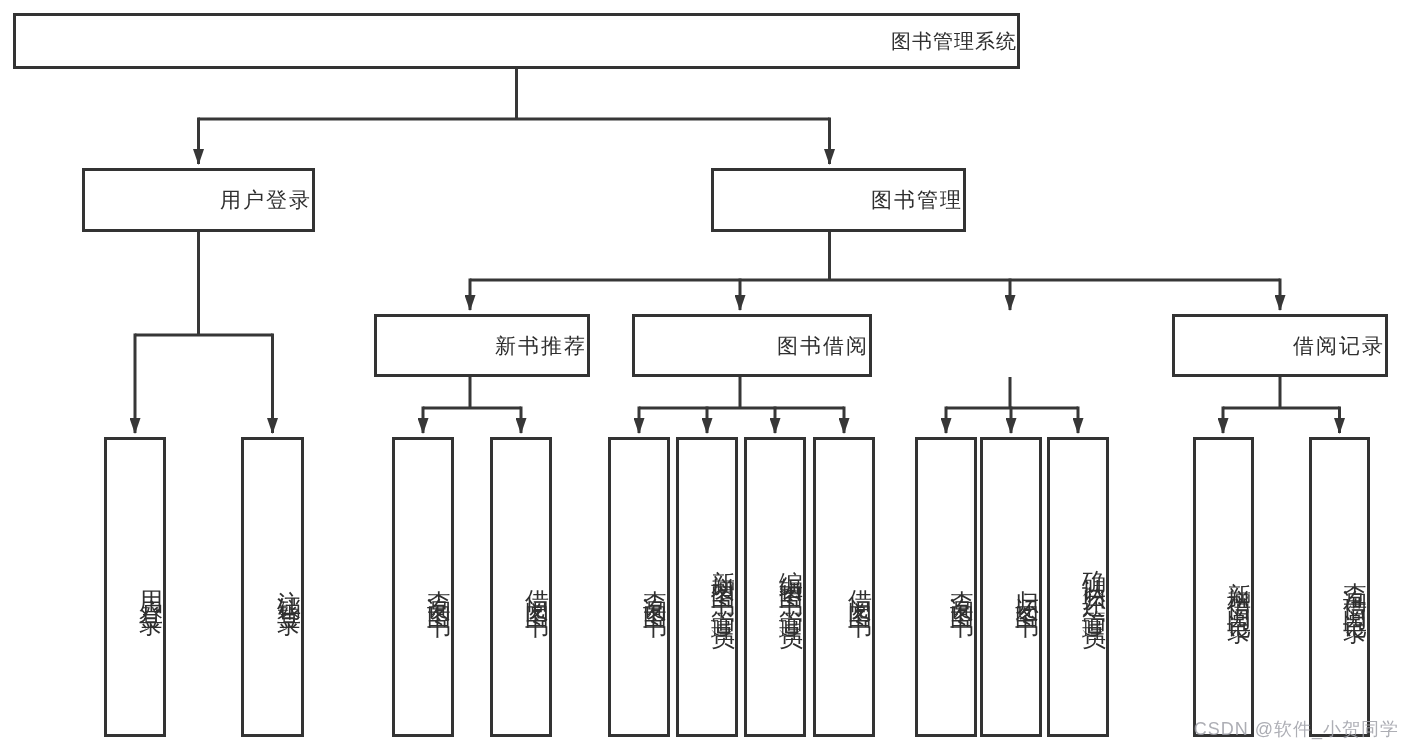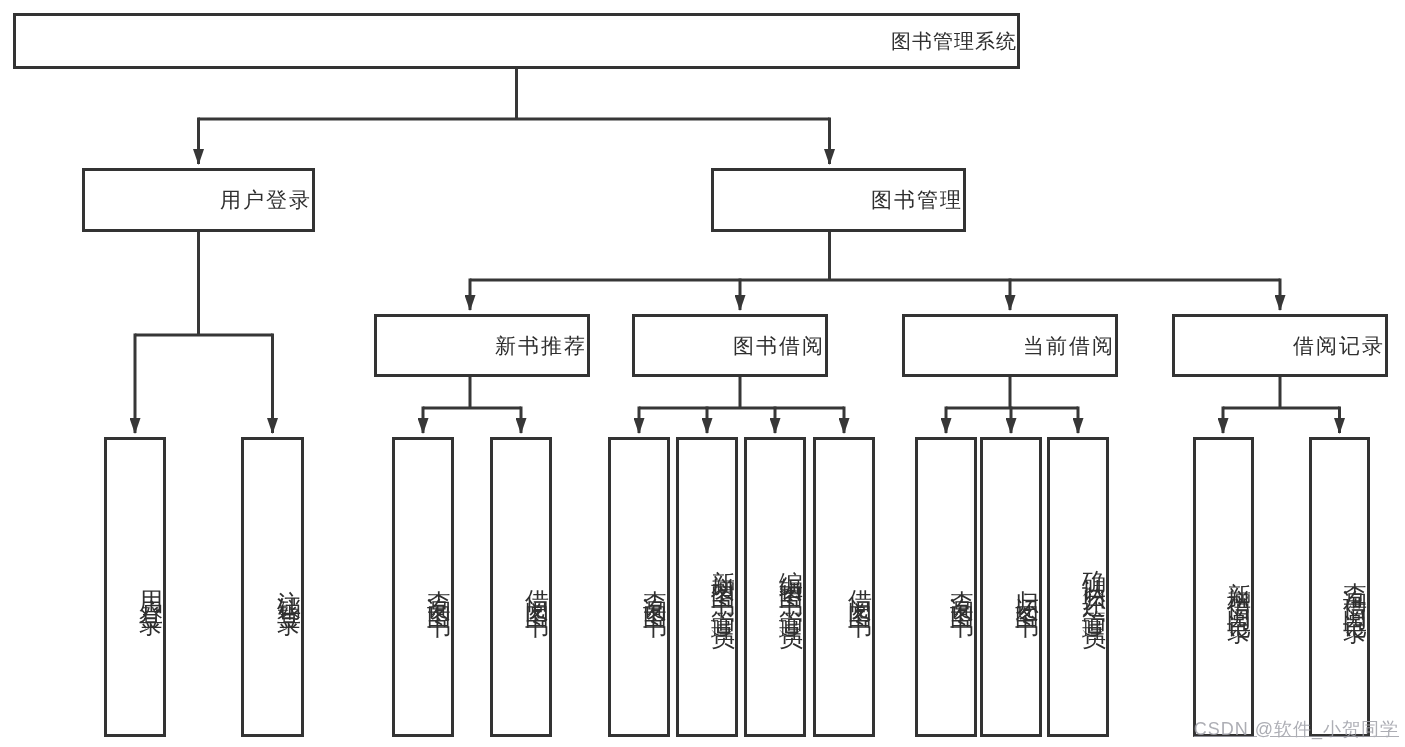--- a/index.html
+++ b/index.html
@@ -19,21 +19,21 @@
     z-index:2;
   }
   .node.hlabel span{font-size:21px; letter-spacing:2px; white-space:nowrap;}
   .node.root span{font-size:20px; letter-spacing:1px;}
   .node.leaf span{
     writing-mode:vertical-rl; text-orientation:mixed;
     font-size:24px; letter-spacing:8px; line-height:1;
   }
   #watermark{
     position:absolute; right:6px; bottom:6px; z-index:3;
-    font-size:18px; letter-spacing:1px; color:var(--wm); opacity:.85; white-space:nowrap;text-decoration:underline;
+    font-size:18px; letter-spacing:1px; color:var(--wm); opacity:.85; white-space:nowrap;
   }
 </style>
 </head>
 <body>
 
 <div id="canvas">
 
   <svg id="connectors" width="1405" height="747" viewBox="0 0 1405 747">
     <defs>
       <marker id="arrow" viewBox="0 0 16 11" markerWidth="16" markerHeight="11" refX="15" refY="5.5" orient="auto" markerUnits="userSpaceOnUse">
@@ -84,25 +84,22 @@
   <div class="node hlabel" style="left:82px;top:168px;width:233px;height:64px">
     <span>用户登录</span>
   </div>
   <div class="node hlabel" style="left:711px;top:168px;width:255px;height:64px">
     <span>图书管理</span>
   </div>
 
   <div class="node hlabel" style="left:374px;top:314px;width:216px;height:63px">
     <span>新书推荐</span>
   </div>
-  <div class="node hlabel" style="left:632px;top:314px;width:196px;height:63px">
+  <div class="node hlabel" style="left:632px;top:314px;width:240px;height:63px">
     <span>图书借阅</span>
-  </div>
-  <div class="node hlabel" style="left:902px;top:314px;width:216px;height:63px">
-    <span>当前借阅</span>
   </div>
   <div class="node hlabel" style="left:1172px;top:314px;width:216px;height:63px">
     <span>借阅记录</span>
   </div>
 
   <div class="node leaf" style="left:104px;top:437px;width:62px;height:300px">
     <span>用户登录</span>
   </div>
   <div class="node leaf" style="left:241px;top:437px;width:63px;height:300px">
     <span>注销登录</span>

